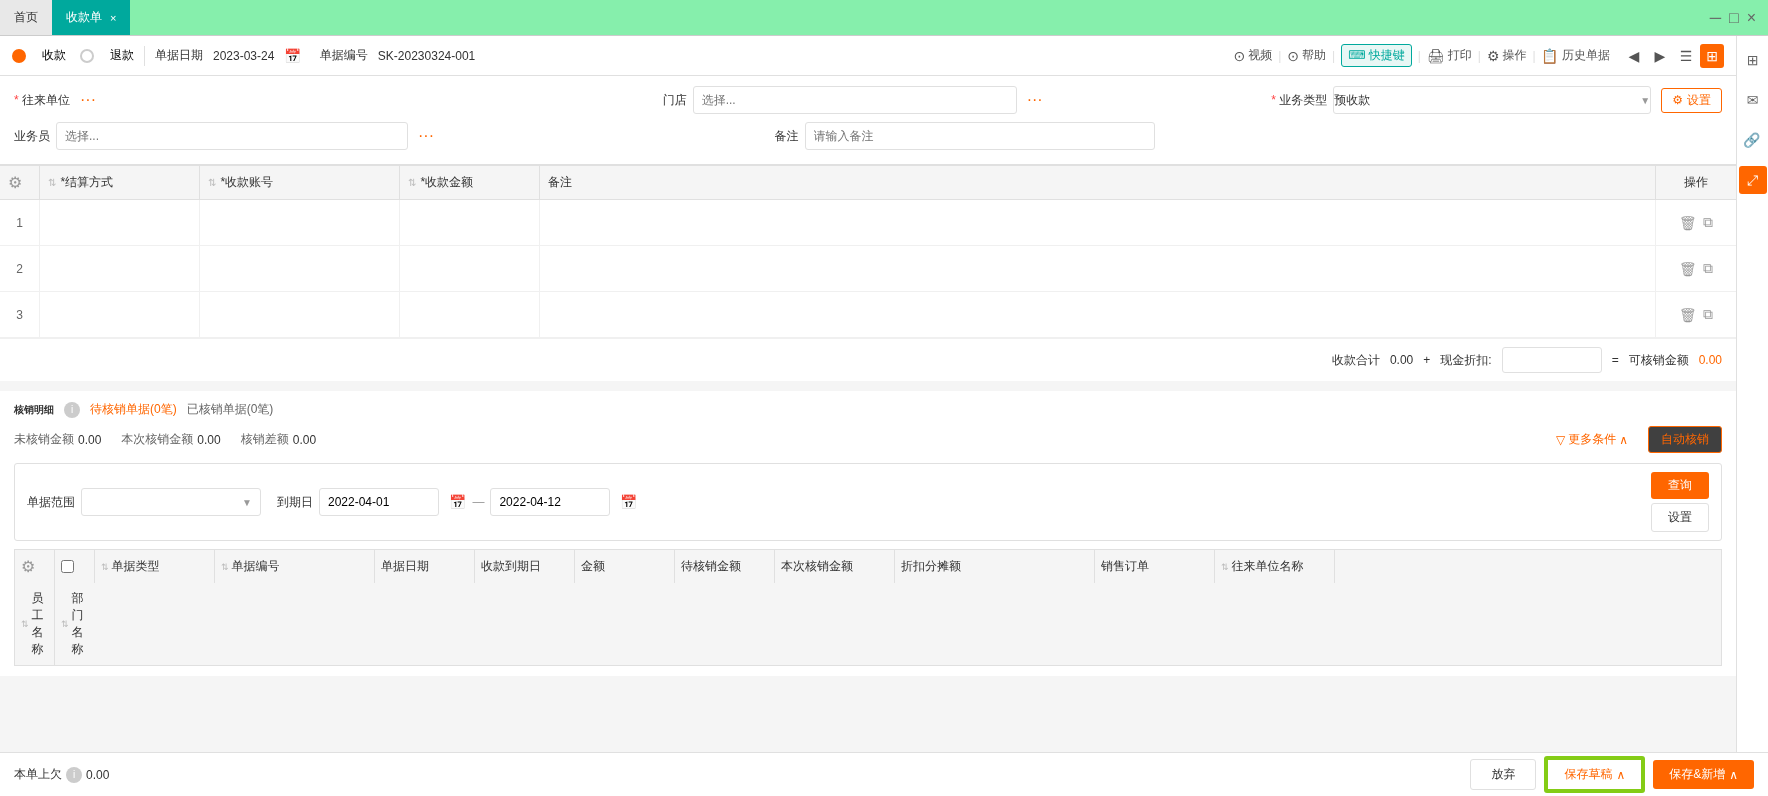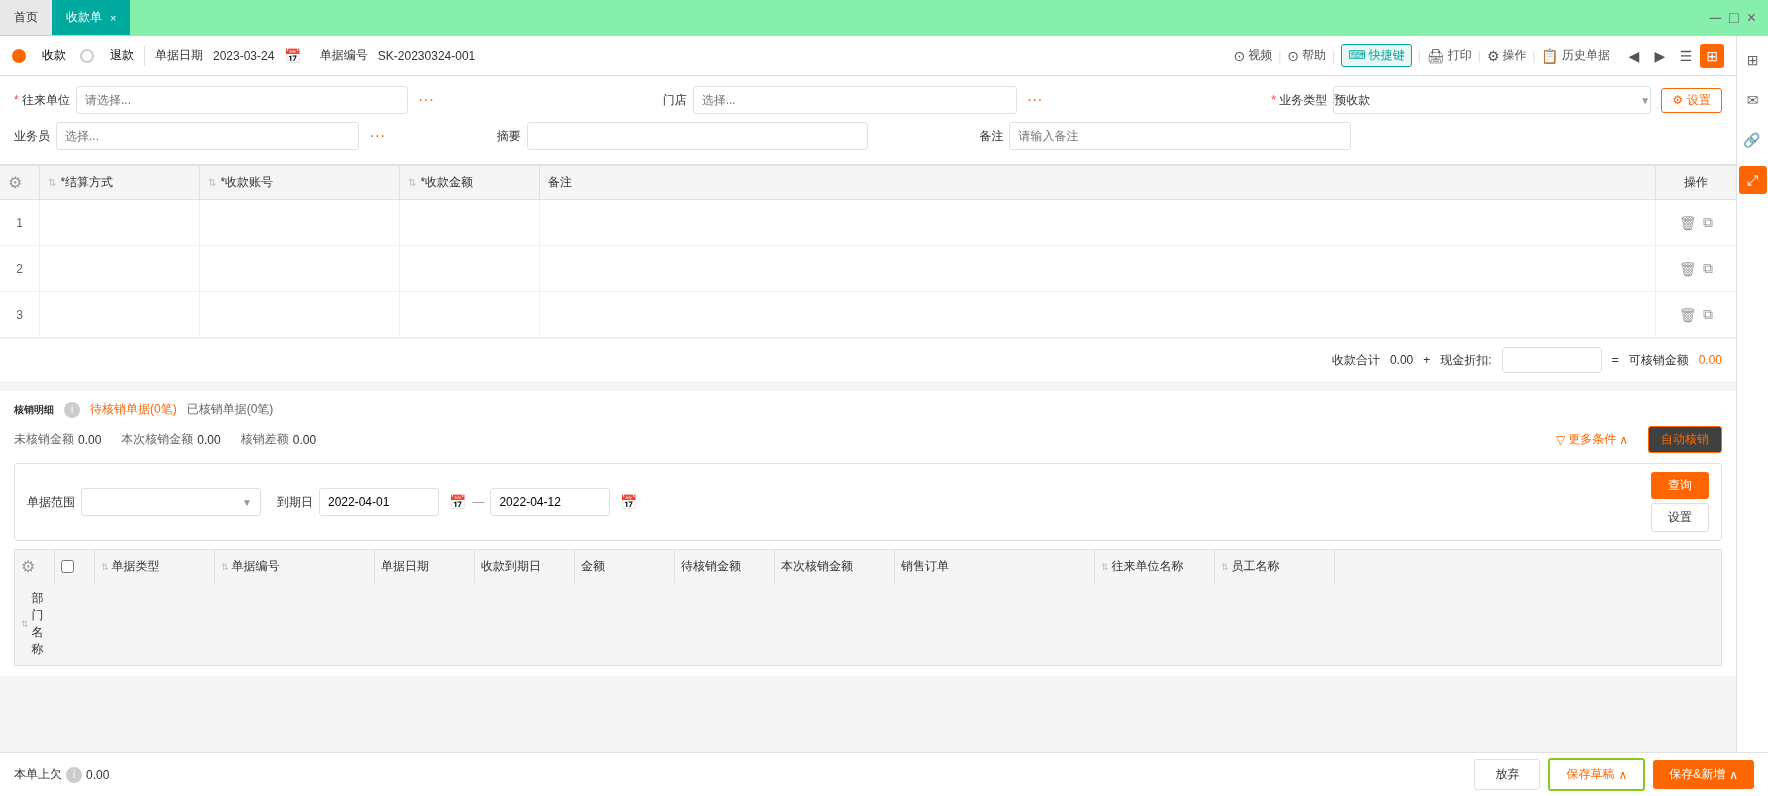--- a/index.html
+++ b/index.html
@@ -184,21 +184,21 @@
     }
     .bottom-info { color: #333; display: flex; align-items: center; gap: 4px; }
     .bottom-info .info-icon2 { width: 16px; height: 16px; border-radius: 50%; background: #ccc; color: #fff; font-size: 10px; display: flex; align-items: center; justify-content: center; }
     .bottom-spacer { flex: 1; }
     .btn-discard {
       background: #fff; border: 1px solid #e0e0e0; color: #333;
       border-radius: 3px; padding: 6px 20px; cursor: pointer; font-size: 13px;
       margin-right: 8px;
     }
     .btn-save-draft {
-      background: #fff; border: 2px solid #84cc16; color: #ff6600;
+      background: #fff; border: 4px solid #84cc16; color: #ff6600;
       border-radius: 3px; padding: 6px 16px; cursor: pointer; font-size: 13px;
       margin-right: 8px; display: flex; align-items: center; gap: 4px;
     }
     .btn-save-new {
       background: #ff6600; color: #fff; border: none;
       border-radius: 3px; padding: 6px 16px; cursor: pointer; font-size: 13px;
       display: flex; align-items: center; gap: 4px;
     }
 
     
@@ -293,21 +293,20 @@
         <div class="icon-btn">☰</div>
         <div class="icon-btn" style="background:#ff6600;color:#fff;border-radius:3px;">⊞</div>
       </div>
     </div>
   </div>
 
   <div class="form-section">
     <div class="form-row">
       <div class="form-field" style="max-width:420px;">
         <span class="field-label required">往来单位</span>
-        <input class="field-input" type="text" placeholder="请选择..." style="color: rgb(204, 204, 204);">
         <span class="field-more">···</span>
       </div>
       <div style="flex:0.3;"></div>
       <div class="form-field" style="max-width:380px;">
         <span class="field-label">门店</span>
         <input class="field-input" type="text" placeholder="选择..." style="color: rgb(204, 204, 204);">
         <span class="field-more">···</span>
       </div>
       <div style="flex:0.3;"></div>
       <div class="form-field" style="max-width:380px;">
@@ -323,24 +322,20 @@
         <span>设置</span>
       </button>
     </div>
     <div class="form-row">
       <div class="form-field" style="max-width:420px;">
         <span class="field-label">业务员</span>
         <input class="field-input" type="text" placeholder="选择..." style="color: rgb(204, 204, 204);">
         <span class="field-more">···</span>
       </div>
       <div style="flex:0.3;"></div>
-      <div class="form-field" style="max-width:380px;">
-        <span class="field-label">摘要</span>
-        <input class="field-input" type="text" placeholder="" style="flex: 1 1 0%;">
-      </div>
       <div style="flex:0.3;"></div>
       <div class="form-field" style="max-width:380px;">
         <span class="field-label">备注</span>
         <input class="field-input" type="text" style="flex: 1 1 0%;" placeholder="请输入备注">
       </div>
       <div style="flex:1;"></div>
     </div>
   </div>
 
   <div class="table-section">
@@ -529,20 +524,23 @@
         <span>收款到期日</span>
       </div>
       <div class="sub-th">
         <span>金额</span>
       </div>
       <div class="sub-th">
         <span>待核销金额</span>
       </div>
       <div class="sub-th">
         <span>本次核销金额</span>
+      </div>
+      <div class="sub-th">
+        <span>折扣分摊额</span>
       </div>
       <div class="sub-th">
         <span>销售订单</span>
       </div>
       <div class="sub-th">
         <span class="sort-icon">⇅</span>
         <span>往来单位名称</span>
       </div>
       <div class="sub-th">
         <span class="sort-icon">⇅</span>

